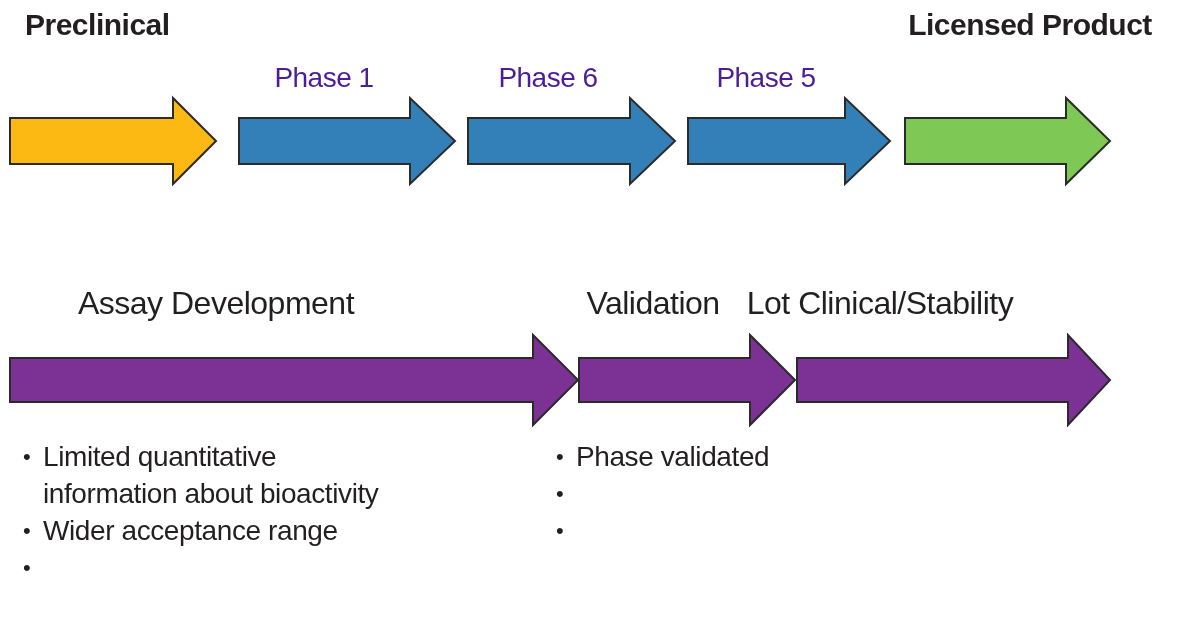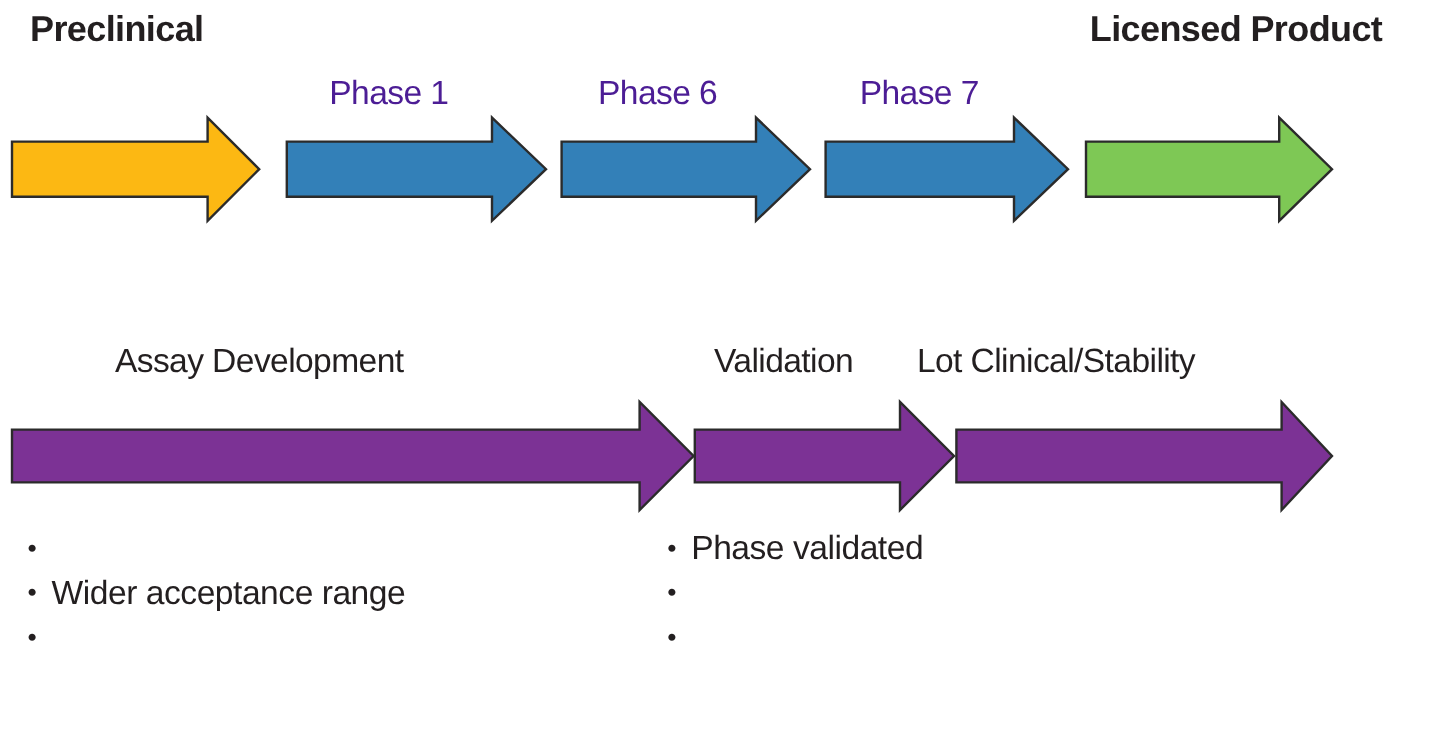--- a/index.html
+++ b/index.html
@@ -27,21 +27,21 @@
   .centered { transform: translateX(-50%); }
   .phase-label {
     font-size: 28px;
     font-weight: normal;
     letter-spacing: -0.5px;
     white-space: nowrap;
     transform: translateX(-50%);
     color: #4c1d95;
   }
   .bottom-label {
-    font-size: 28px;
+    font-size: 32px;
     font-weight: normal;
     letter-spacing: -0.5px;
     white-space: nowrap;
     transform: translateX(-50%);
     color: #231f20;
   }
   svg.arrow-layer {
     position: absolute;
     left: 0; top: 0;
     width: 1200px;
@@ -91,29 +91,31 @@
     <polygon points="10,358 533,358 533,335 578,380 533,425 533,402 10,402" fill="#7c3295"></polygon>
     <polygon points="579,358 750,358 750,335 795,380 750,425 750,402 579,402" fill="#7c3295"></polygon>
     <polygon points="797,358 1068,358 1068,335 1110,380 1068,425 1068,402 797,402" fill="#7c3295"></polygon>
   </svg>
 
   <div class="abs stage-label" style="left:25px; top:8px;">Preclinical</div>
   <div class="abs stage-label centered" style="left:1030px; top:8px;">Licensed Product</div>
 
   <div class="abs phase-label" style="left:324px; top:62px;">Phase 1</div>
   <div class="abs phase-label" style="left:548px; top:62px;">Phase 6</div>
-  <div class="abs phase-label" style="left:766px; top:62px;">Phase 7</div>
+  <div class="abs phase-label" style="left:766px; top:62px;">Phase 5</div>
 
   <div class="abs bottom-label" style="left:216px; top:285px;">Assay Development</div>
   <div class="abs bottom-label" style="left:653px; top:285px;">Validation</div>
   <div class="abs bottom-label" style="left:880px; top:285px;">Lot Clinical/Stability</div>
 
   <ul class="notes abs" style="left:23px; top:438px; width:470px;">
     <li>
       <span class="bullet">•</span>
+      <span class="note-text">Limited quantitative
+information about bioactivity</span>
     </li>
     <li>
       <span class="bullet">•</span>
       <span class="note-text">Wider acceptance range</span>
     </li>
     <li>
       <span class="bullet">•</span>
     </li>
   </ul>
 

